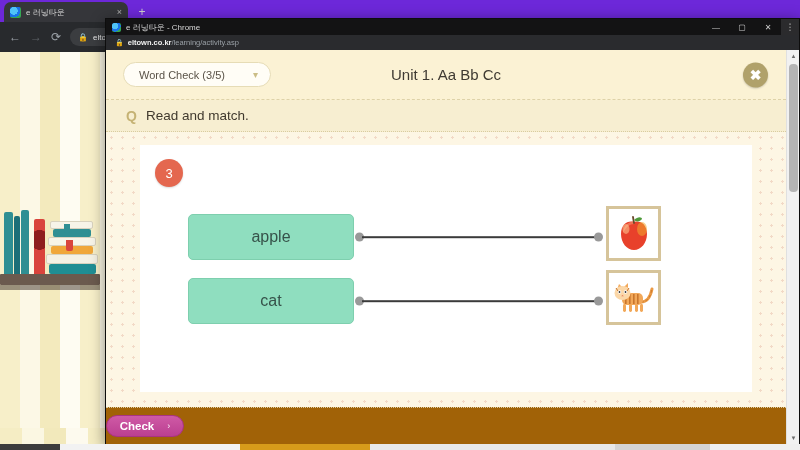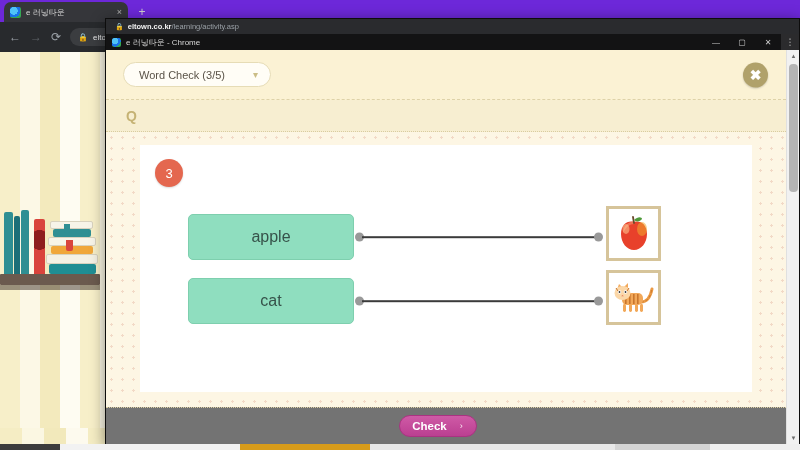--- a/index.html
+++ b/index.html
@@ -219,23 +219,23 @@
   }
 
   .pic-card {
     position:absolute; left:466px; top:-8px; width:55px; height:55px;
     background:#fff; border:3px solid #d6c49a; cursor:pointer;
     display:flex; align-items:center; justify-content:center; overflow:hidden;
   }
 
   
   #activity-footer {
-    height:37px; flex:0 0 auto; background:#737373;
+    height:37px; flex:0 0 auto; background:#a16207;
     border-top:1px dotted #ddd0a6;
-    display:flex; align-items:center; justify-content:center; padding-right:17px;
+    display:flex; align-items:center; justify-content:flex-start; padding-right:17px;
   }
   #check-button {
     min-width:78px; height:22px; border-radius:11px;
     background:linear-gradient(#cf5aa6,#bb3f91);
     border:1px solid #a93381;
     color:#fff; font-size:11.5px; font-weight:bold;
     display:flex; align-items:center; justify-content:center; gap:13px;
     padding:0 12px; cursor:pointer;
   }
   #check-chevron { font-size:9px; font-weight:normal; opacity:.9; }
@@ -286,50 +286,52 @@
     <span class="nav-btn">⟳</span>
     <div id="omnibox">
       <span id="lock-icon">🔒</span>
       <span id="omnibox-url">eltown.co.</span>
     </div>
   </div>
 </div>
 
 <div id="popup">
 
-  <div id="popup-urlbar">
-    <span id="popup-lock">🔒</span>
-    <span id="popup-url"><span class="host">eltown.co.kr</span><span class="path">/learning/activity.asp</span></span>
-  </div>
-
   <div id="popup-titlebar">
     <span id="popup-favicon"></span>
     <span id="popup-title">e 러닝타운 - Chrome</span>
     <div id="popup-wincontrols">
       <div class="wc">—</div>
       <div class="wc">▢</div>
       <div class="wc">✕</div>
       <div id="popup-kebab">⋮</div>
     </div>
   </div>
 
+  <div id="popup-urlbar">
+    <span id="popup-lock">🔒</span>
+    <span id="popup-url"><span class="host">eltown.co.kr</span><span class="path">/learning/activity.asp</span></span>
+  </div>
+
   <div id="popup-viewport">
 
     <div id="page">
 
       <div id="activity-header">
         <div id="word-check-pill">
           <span id="word-check-label">Word Check (3/5)</span>
           <span id="word-check-chevron">▾</span>
         </div>
+        <div id="unit-title">Unit 1. Aa Bb Cc</div>
         <div id="close-round-btn">✖</div>
       </div>
 
       <div id="instruction-bar">
         <span id="q-marker">Q</span>
+        <span id="instruction-text">Read and match.</span>
       </div>
 
       <div id="content-area">
         <div id="question-card">
           <div id="num-badge">3</div>
 
           <div class="match-row r1">
             <div class="word-card">
               <span class="wtxt">apple</span>
             </div>

